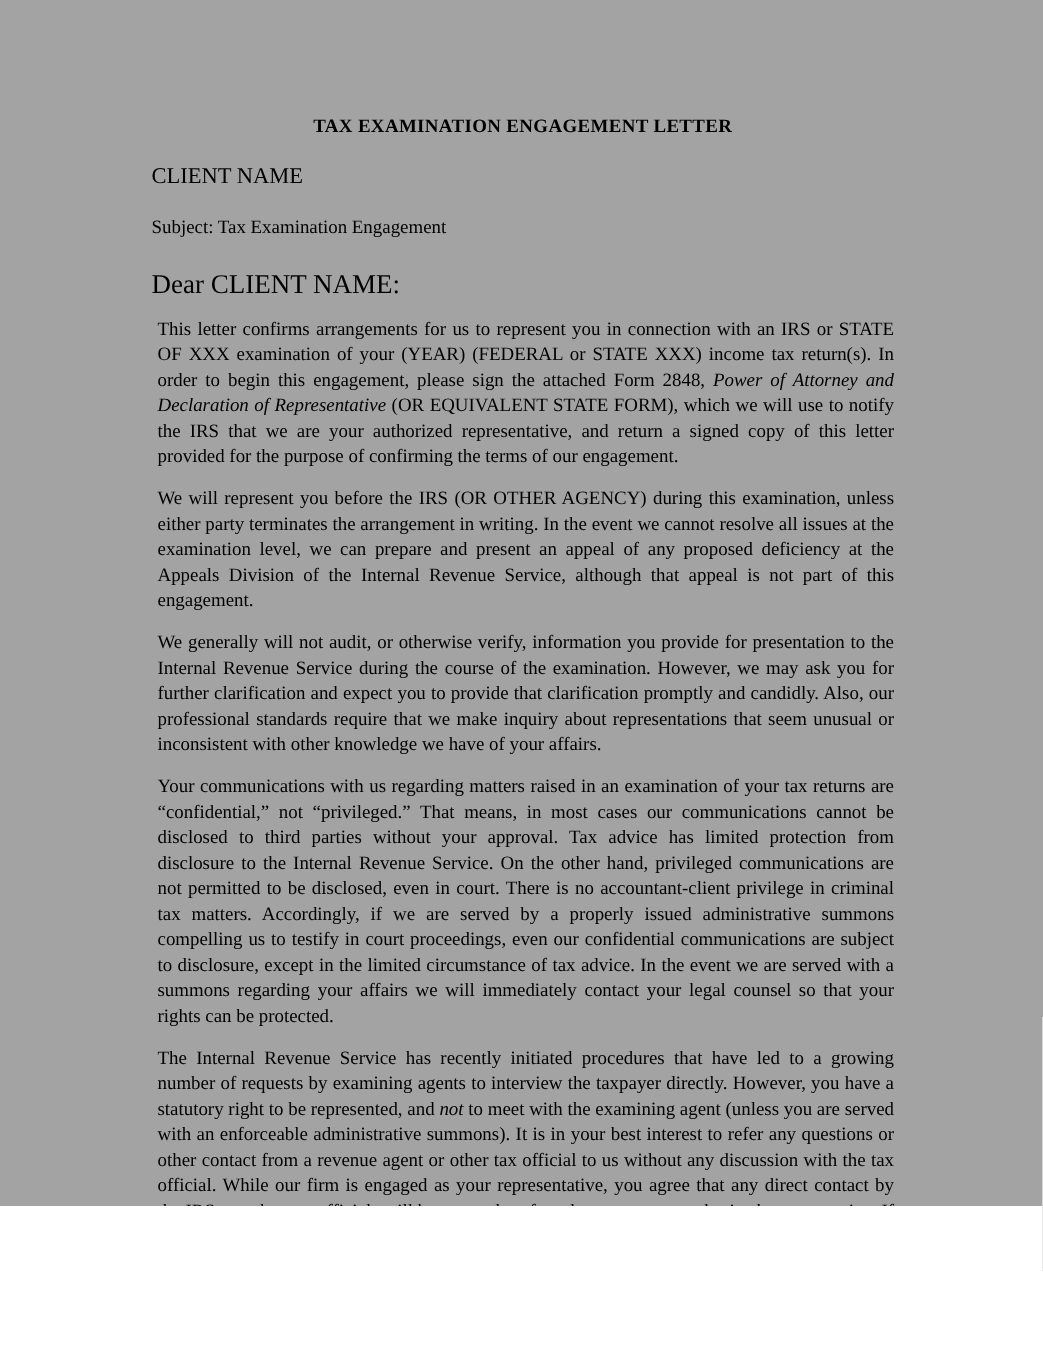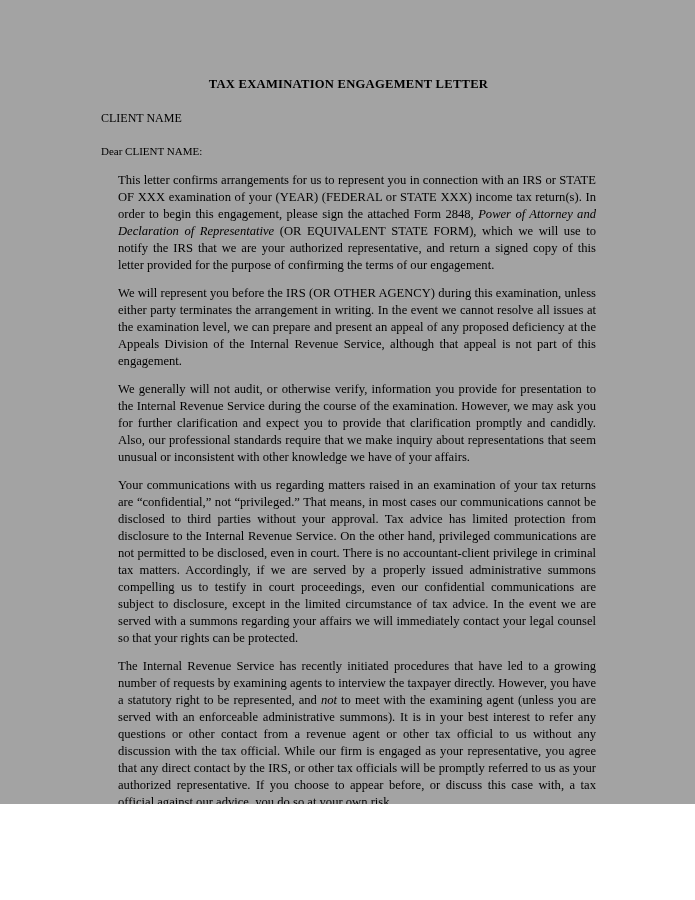--- a/index.html
+++ b/index.html
@@ -33,39 +33,39 @@
   .doc-title {
     text-align: center;
     font-weight: bold;
     font-size: 12.6px;
     letter-spacing: 0.25px;
     line-height: 16px;
     margin: 0 0 18px 0;
   }
   .addr-block {
     margin: 0 0 16px 0;
-    font-size: 12px;
+    font-size: 15px;
     line-height: 16.5px;
   }
   .addr-line {
     display: block;
     white-space: pre;
   }
   .subject-line {
     margin: 0 0 22px 0;
     font-size: 12.6px;
     line-height: 16.5px;
   }
   .salutation {
     margin: 0 0 13px 0;
-    font-size: 11px;
+    font-size: 18px;
     line-height: 16.5px;
   }
   p.body-par {
-    margin: 0 0 11px 17px;
+    margin: 0 0 11px 4px;
     font-size: 12.6px;
     line-height: 17px;
     text-align: justify;
     text-justify: inter-word;
     hyphens: none;
   }
   p.body-par:last-child {
     margin-bottom: 0;
   }
   .it {
@@ -77,20 +77,21 @@
 
 <div class="page">
   <div class="content">
 
     <div class="doc-title">TAX EXAMINATION ENGAGEMENT LETTER</div>
 
     <div class="addr-block">
       <span class="addr-line">CLIENT NAME</span>
     </div>
 
+    <div class="subject-line">Subject: Tax Examination  Engagement</div>
 
     <div class="salutation">Dear CLIENT NAME:</div>
 
     <p class="body-par">
       <span>This letter confirms arrangements for us to represent you in connection with an IRS or STATE OF XXX examination of your (YEAR) (FEDERAL or STATE XXX) income tax return(s). In order to begin this engagement, please sign the attached Form 2848, </span><span class="it">Power of Attorney and Declaration of Representative</span><span> (OR EQUIVALENT STATE FORM), which we will use to notify the IRS that we are your authorized representative, and return a signed copy of this letter provided for the purpose of confirming  the terms of our engagement.</span>
     </p>
 
     <p class="body-par">We will represent you before the IRS (OR OTHER AGENCY) during this examination, unless either party terminates the arrangement in writing. In the event we cannot resolve all issues at the examination level, we can prepare and present an appeal of any proposed deficiency at the Appeals Division of the Internal Revenue Service, although that appeal is not part of this engagement.</p>
 
     <p class="body-par">We generally will not audit, or otherwise verify, information you provide for presentation to the Internal Revenue Service during the course of the examination. However, we may ask you for further clarification and expect you to provide that clarification promptly and candidly.  Also, our professional standards require that we make inquiry about representations that seem unusual or inconsistent with other knowledge we have of your affairs.</p>

